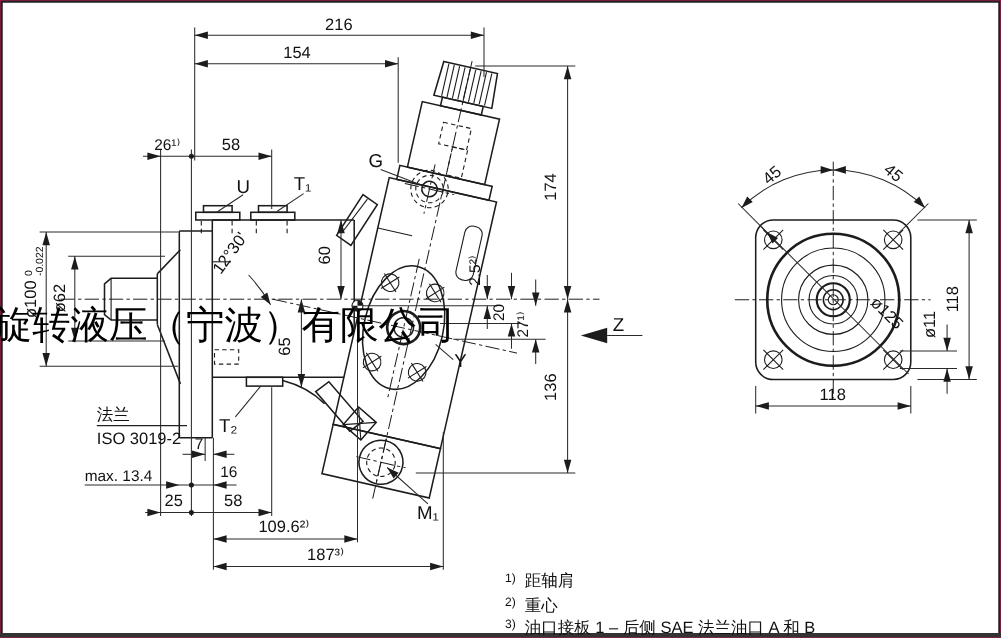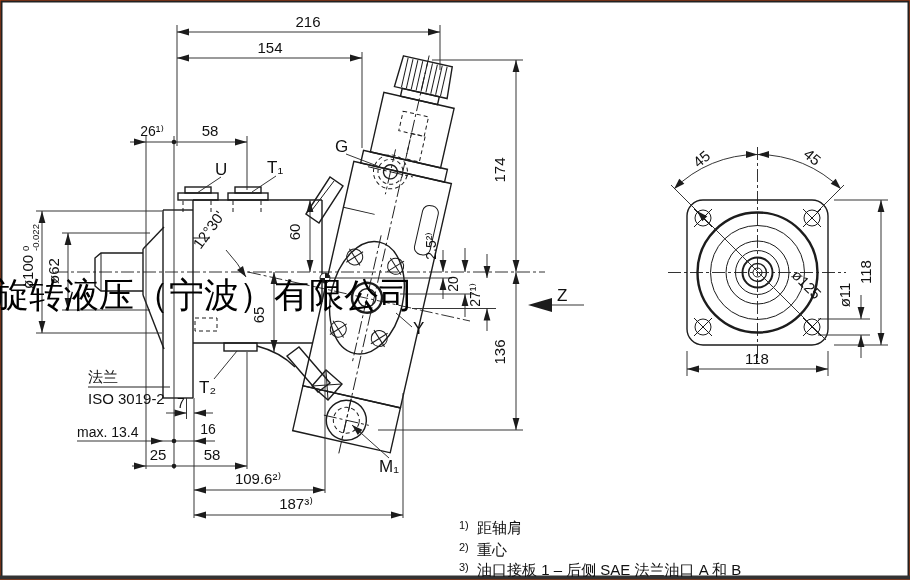--- a/index.html
+++ b/index.html
@@ -1,16 +1,16 @@
 <!DOCTYPE html>
 <html><head>
 <meta charset="utf-8">
 <style>
   html,body{margin:0;padding:0;background:#fff;}
-  .page{position:relative;width:910px;height:580px;background:#c2410c;overflow:hidden;}
+  .page{position:relative;width:910px;height:580px;background:#be185d;overflow:hidden;}
   svg{display:block;}
   
   .obj{stroke:#1c1c1c;stroke-width:1.4;fill:none;}
   .obj .thin{stroke-width:1;}
   .obj .bold{stroke-width:2.4;}
   .dsh{stroke-dasharray:4 3;stroke-width:1;}
   .cl{stroke:#1c1c1c;stroke-dasharray:13 3 3 3;stroke-width:0.9;fill:none;}
   
   .dim line,.dim path{stroke:#2b2b2b;stroke-width:0.95;fill:none;}
   .arr{fill:#1c1c1c;stroke:none;}

